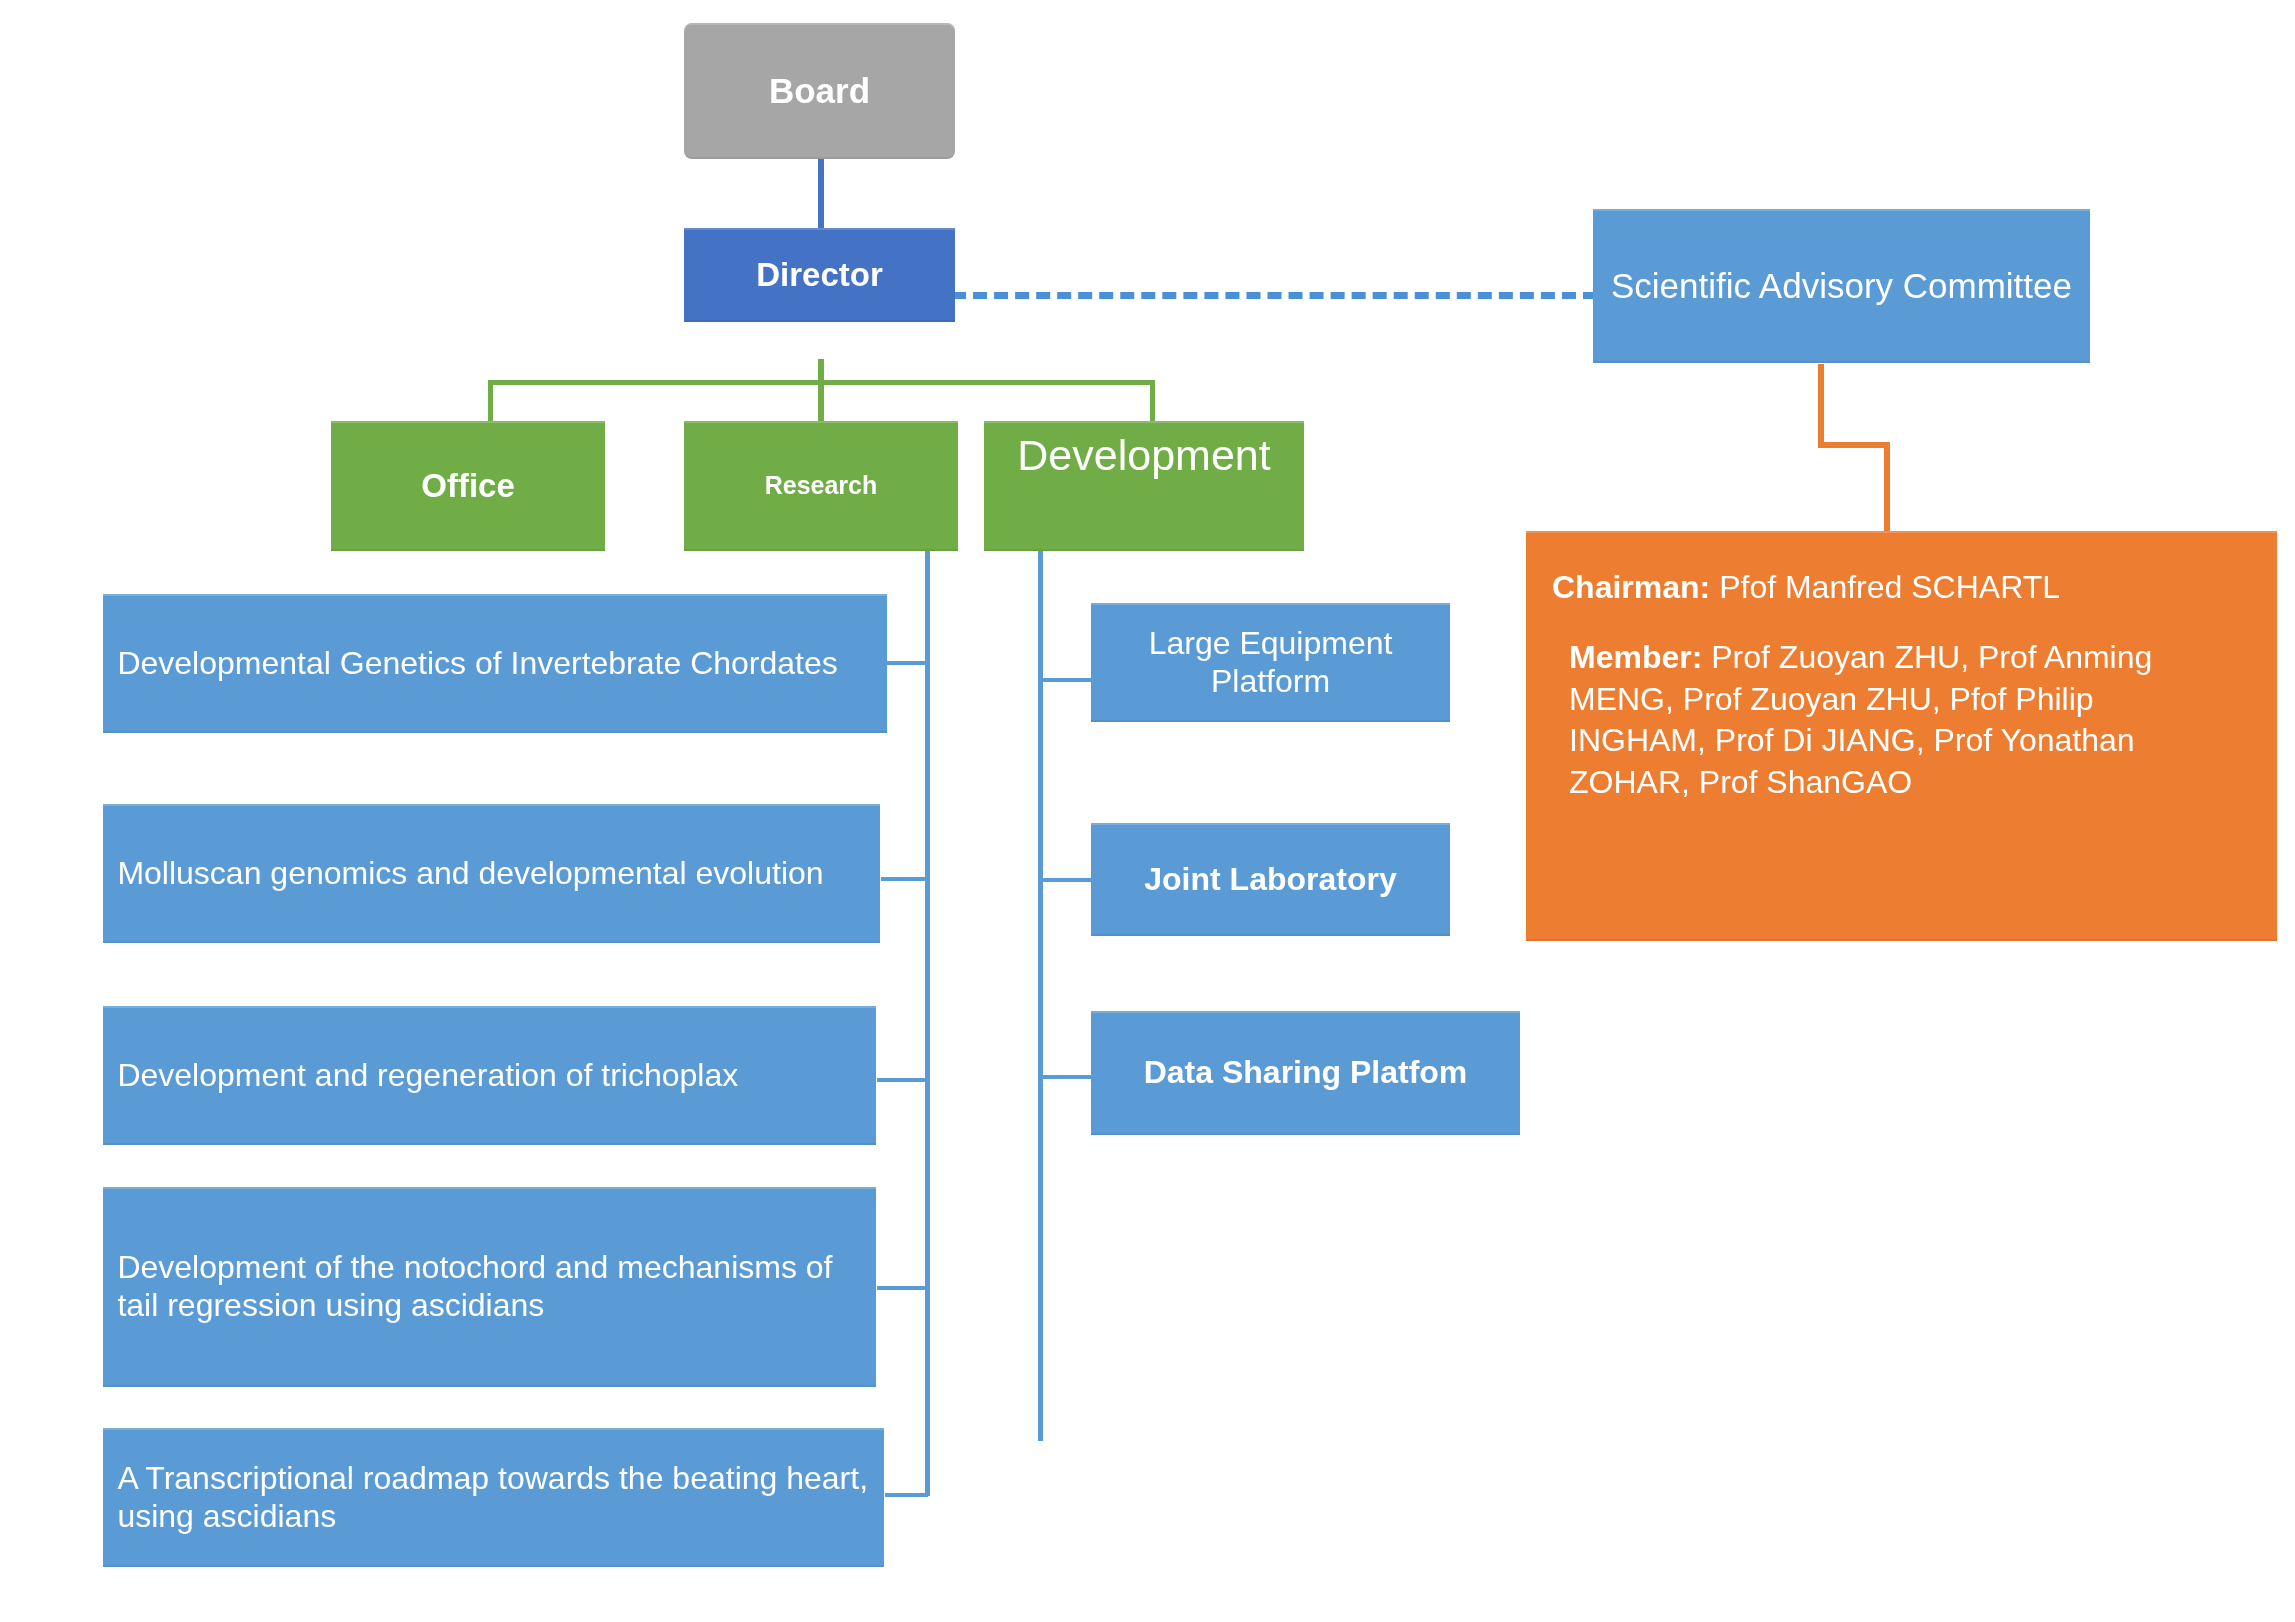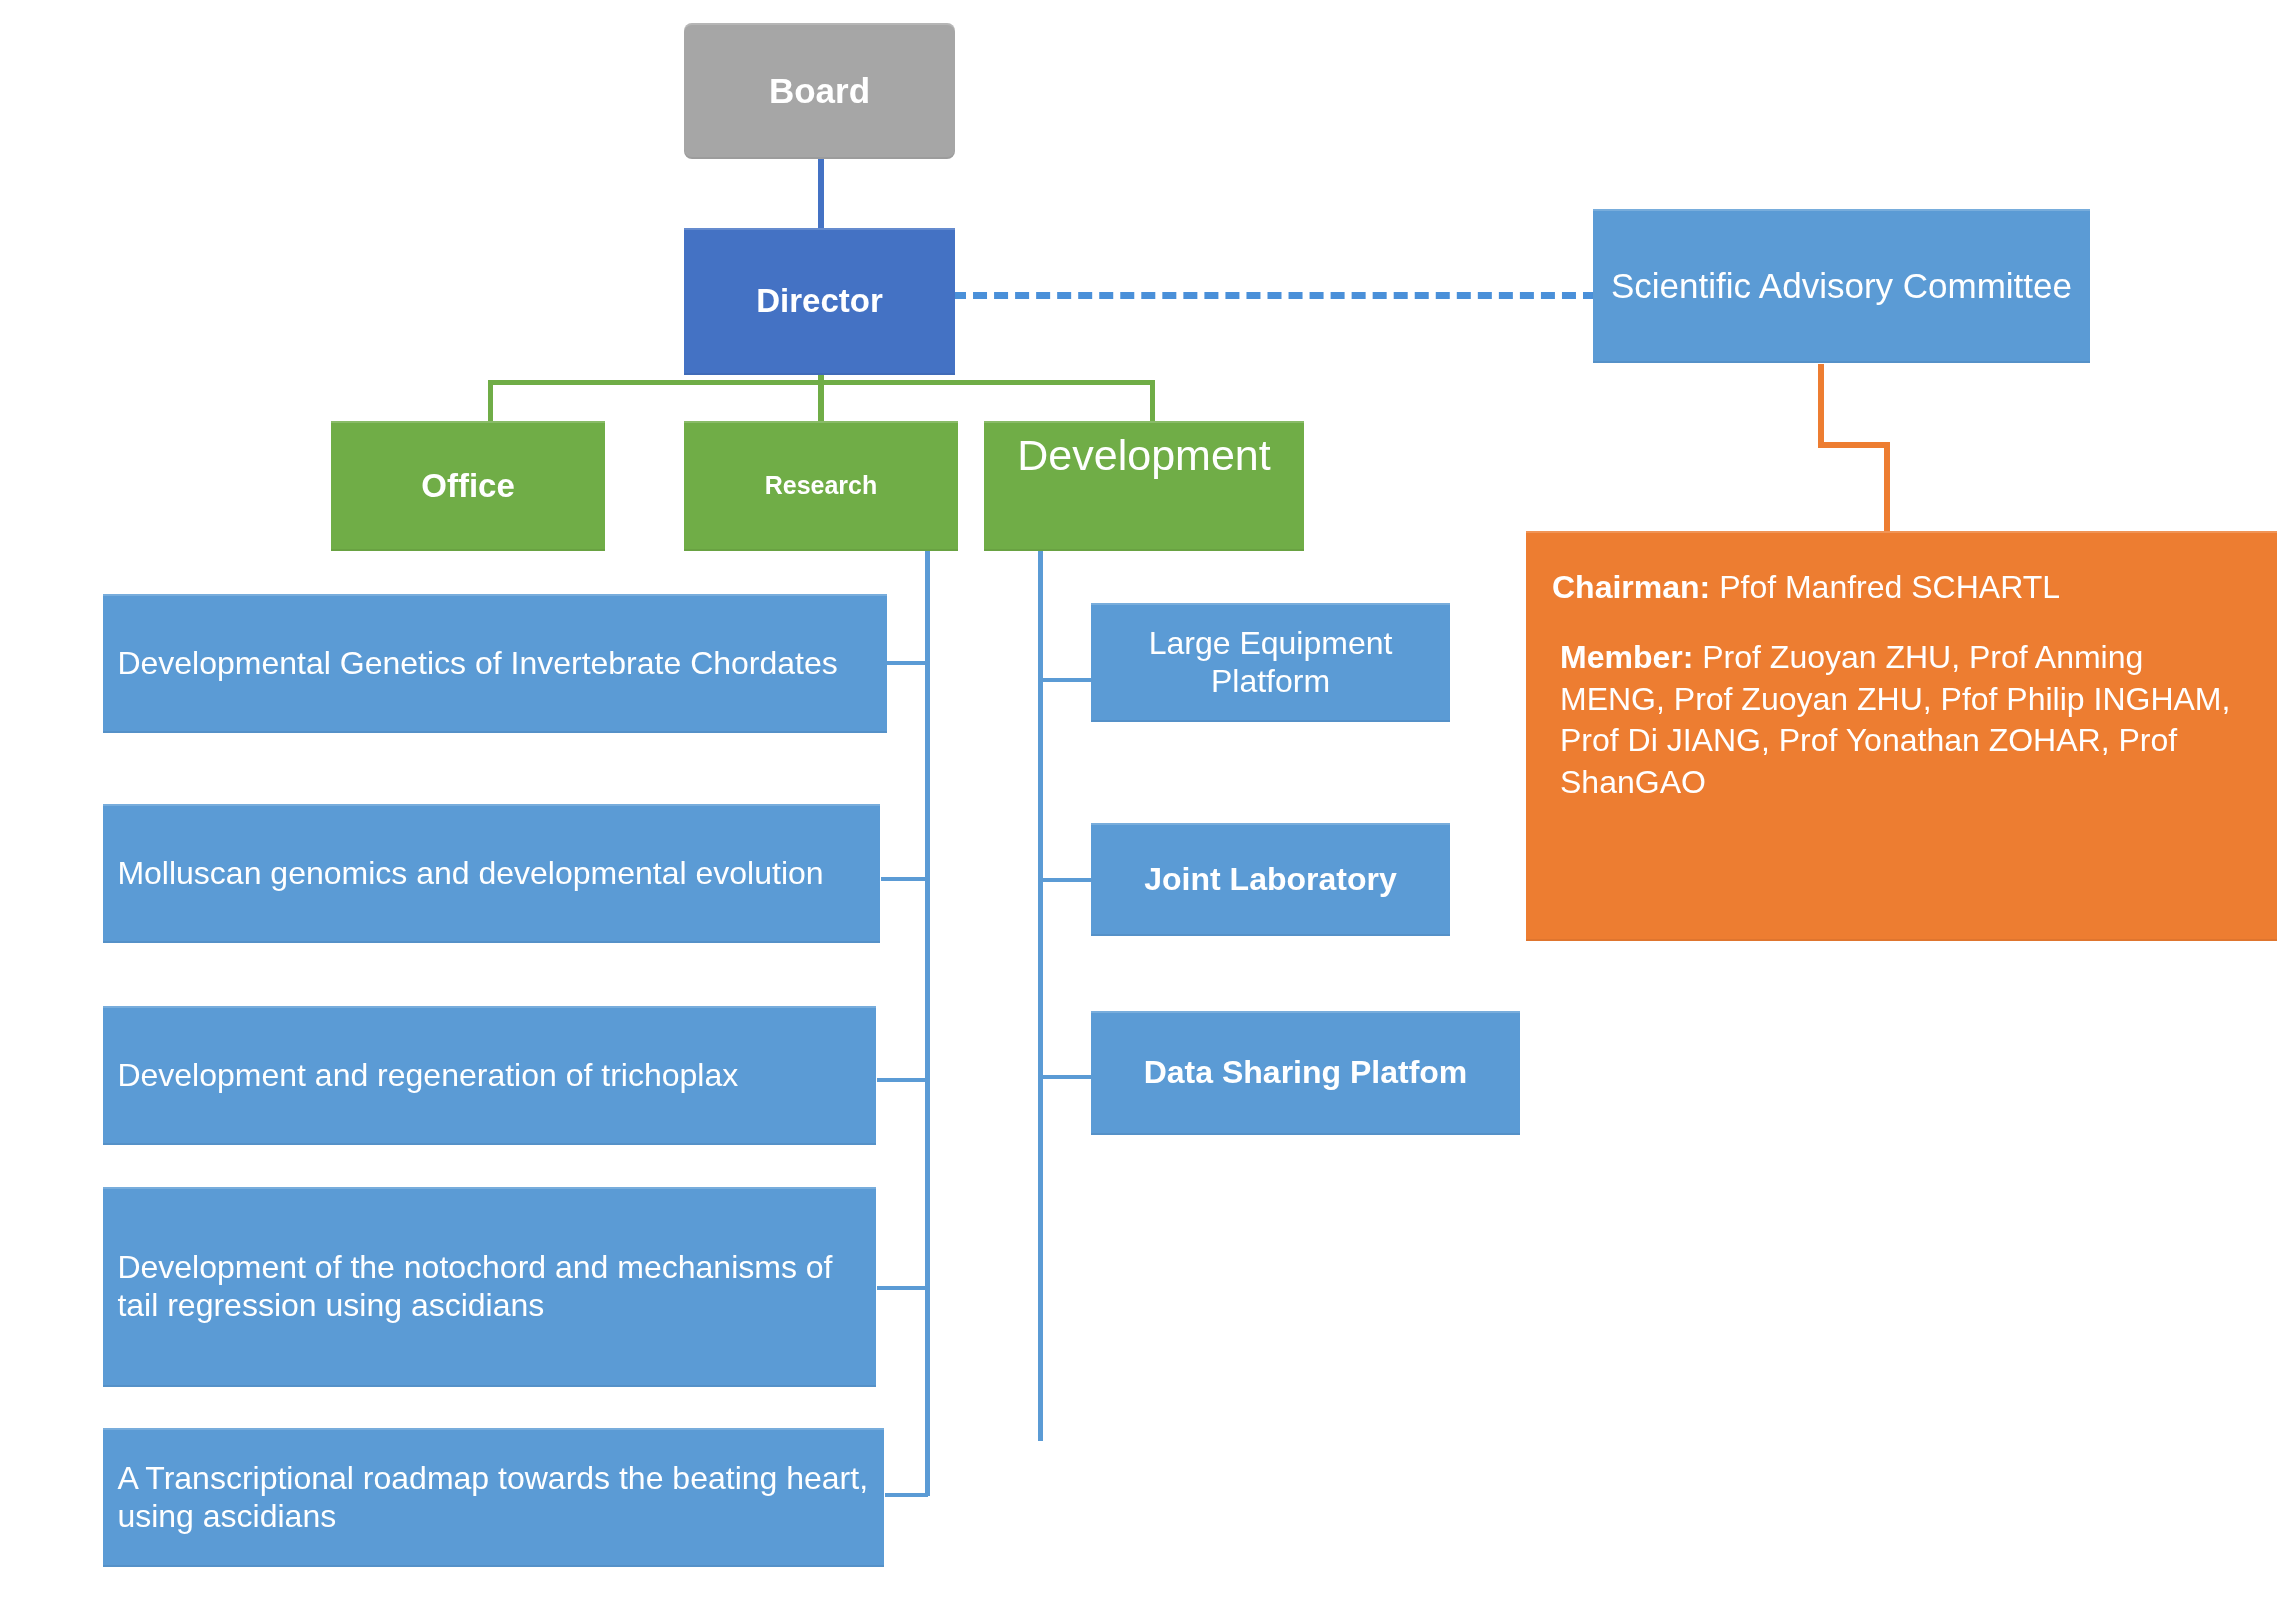--- a/index.html
+++ b/index.html
@@ -93,21 +93,21 @@
   <div class="dashed-h" style="left:952px; top:292px; width:645px;"></div>
 
   <div class="line v-orange" style="left:1818px; top:364px; width:5.9px; height:82px;"></div>
   <div class="line v-orange" style="left:1818px; top:442px; width:72px; height:5.9px;"></div>
   <div class="line v-orange" style="left:1884px; top:442px; width:5.9px; height:92px;"></div>
 
   <div class="node gray bevel center bold" style="left:684px; top:23px; width:271px; height:136px; font-size:35px;border-radius:8px;">
     <span class="label">Board</span>
   </div>
 
-  <div class="node blue-dark bevel center bold" style="left:684px; top:228px; width:271px; height:147px; font-size:33px;">
+  <div class="node blue-dark bevel center bold" style="left:684px; top:228px; width:271px; height:94px; font-size:33px;">
     <span class="label">Director</span>
   </div>
 
   <div class="node lblue bevel center" style="left:1593px; top:209px; width:497px; height:154px; font-size:35px; padding:0 17px;">
     <span class="label">Scientific Advisory Committee</span>
   </div>
 
   <div class="node green bevel center bold" style="left:331px; top:421px; width:274px; height:130px; font-size:33px;">
     <span class="label">Office</span>
   </div>
@@ -149,19 +149,19 @@
   </div>
 
   <div class="node lblue bevel center bold" style="left:1091px; top:1011px; width:429px; height:124px; font-size:32px; padding:0 27px;">
     <span class="label">Data Sharing Platfom</span>
   </div>
 
   <div class="node orange bevel" style="left:1526px; top:531px; width:751px; height:410px; font-size:32px; padding:37px 26px 0 26px; align-items:flex-start; display:block;">
     <p style="margin:0 0 30px 0; line-height:1.22;">
       <span class="bold">Chairman:</span><span> Pfof Manfred SCHARTL</span>
     </p>
-    <p style="margin:8px; line-height:1.30;">
+    <p style="margin:17px; line-height:1.30;">
       <span class="bold">Member:</span><span> Prof Zuoyan ZHU, Prof Anming MENG, Prof Zuoyan ZHU, Pfof Philip INGHAM, Prof Di JIANG, Prof Yonathan ZOHAR, Prof ShanGAO</span>
     </p>
   </div>
 
 </div>
 
 
 </body></html>

